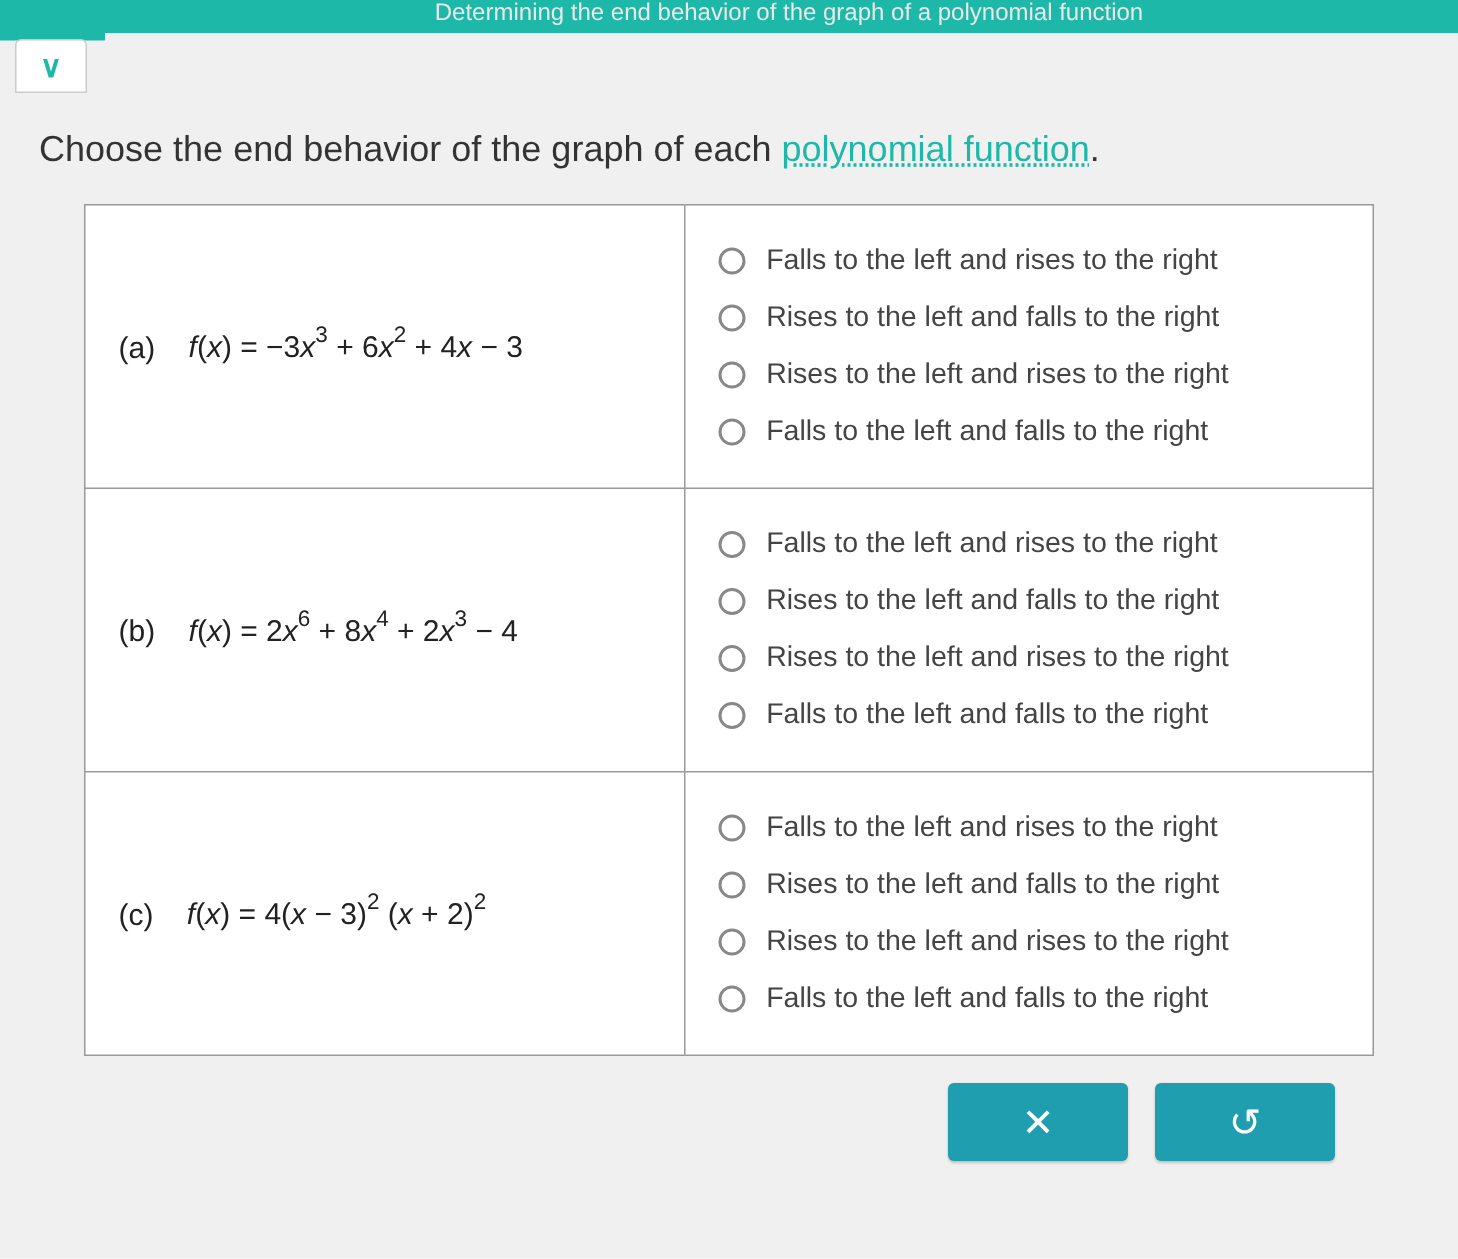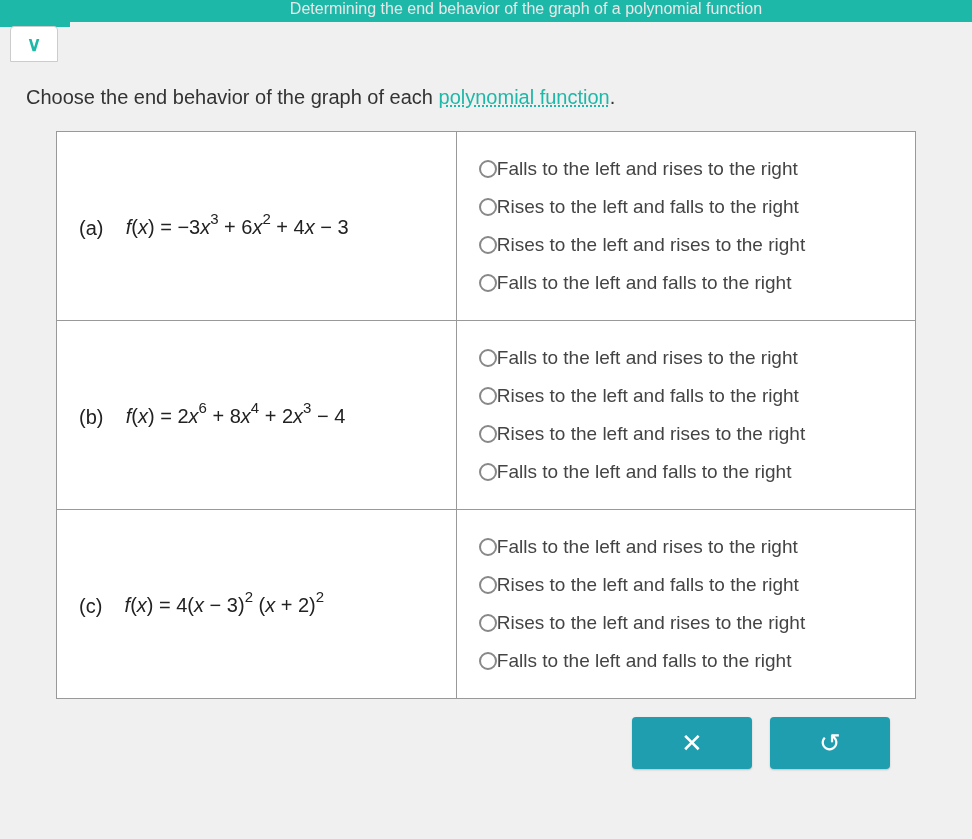--- a/index.html
+++ b/index.html
@@ -45,21 +45,21 @@
     top: 22px;
     left: 0;
     width: 70px;
     height: 5px;
     background: #1eb8a8;
   }
   .content {
     padding: 64px 26px 0 26px;
   }
   .prompt {
-    font-size: 20px;
+    font-size: 24px;
     color: #333;
     margin-bottom: 22px;
   }
   .prompt .link {
     color: #1eb8a8;
     text-decoration: underline dotted;
     cursor: pointer;
   }
   .qtable {
     border-collapse: collapse;
@@ -83,21 +83,21 @@
   .mathwrap {
     display: inline-block;
     white-space: nowrap;
   }
   .tag { font-style: normal; }
   .f { font-style: italic; }
   sup.e { font-size: 0.75em; vertical-align: super; position: relative; top: -0.2em; }
   .opt {
     display: flex;
     align-items: center;
-    gap: 0;
+    gap: 14px;
     padding: 8px 0;
     font-size: 19px;
     color: #444;
     cursor: pointer;
   }
   .radio {
     width: 18px;
     height: 18px;
     border: 2px solid #888;
     border-radius: 50%;

